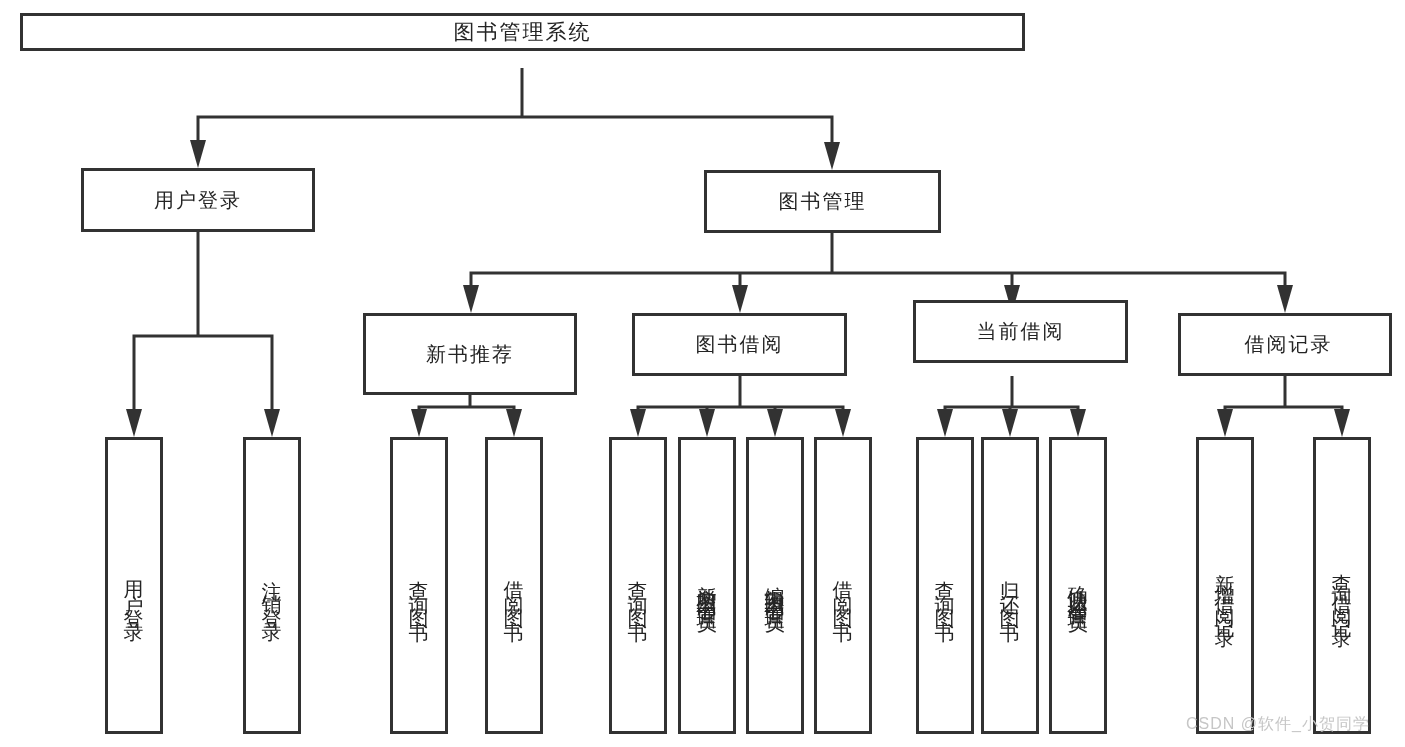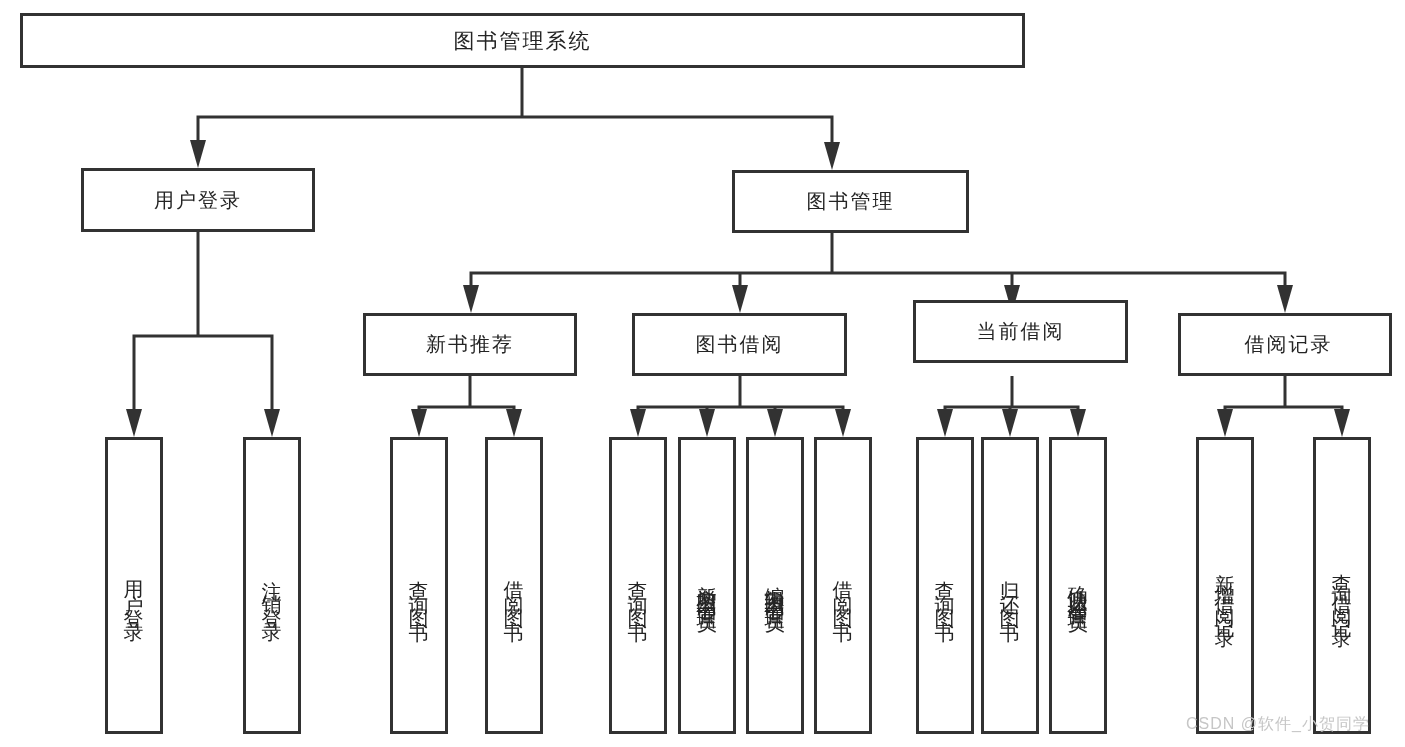--- a/index.html
+++ b/index.html
@@ -106,32 +106,32 @@
       <polygon points="767,409 783,409 775,437"></polygon>
       <polygon points="835,409 851,409 843,437"></polygon>
       <polygon points="937,409 953,409 945,437"></polygon>
       <polygon points="1002,409 1018,409 1010,437"></polygon>
       <polygon points="1070,409 1086,409 1078,437"></polygon>
       <polygon points="1217,409 1233,409 1225,437"></polygon>
       <polygon points="1334,409 1350,409 1342,437"></polygon>
     </g>
   </svg>
 
-  <div class="hbox root-box" style="left:20px; top:13px; width:1005px; height:55px;">
+  <div class="hbox root-box" style="left:20px; top:13px; width:1005px; height:38px;">
     <span>图书管理系统</span>
   </div>
 
   <div class="hbox" style="left:81px; top:168px; width:234px; height:64px;">
     <span>用户登录</span>
   </div>
-  <div class="hbox" style="left:732px; top:170px; width:237px; height:63px;">
+  <div class="hbox" style="left:704px; top:170px; width:237px; height:63px;">
     <span>图书管理</span>
   </div>
 
-  <div class="hbox" style="left:363px; top:313px; width:214px; height:63px;">
+  <div class="hbox" style="left:363px; top:313px; width:214px; height:82px;">
     <span>新书推荐</span>
   </div>
   <div class="hbox" style="left:632px; top:313px; width:215px; height:63px;">
     <span>图书借阅</span>
   </div>
   <div class="hbox" style="left:905px; top:300px; width:215px; height:63px;margin-left:8px;">
     <span>当前借阅</span>
   </div>
   <div class="hbox" style="left:1178px; top:313px; width:214px; height:63px;padding-left:7px;">
     <span>借阅记录</span>

